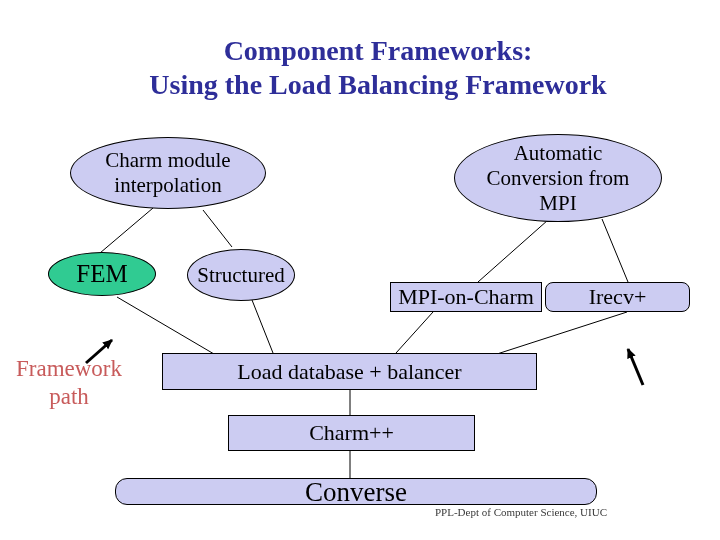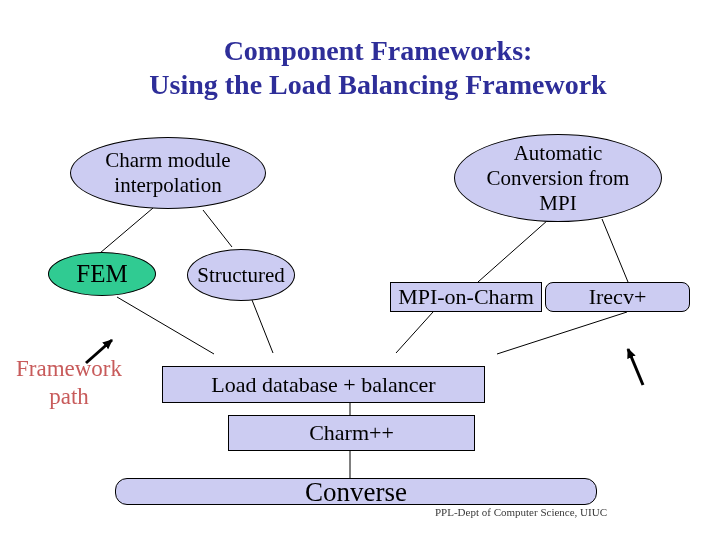--- a/index.html
+++ b/index.html
@@ -83,21 +83,21 @@
   </div>
 
   <div class="node t22" style="left:390px; top:282px; width:152px; height:30px;">
     <span>MPI-on-Charm</span>
   </div>
 
   <div class="node t22" style="left:545px; top:282px; width:145px; height:30px;border-radius:8px;">
     <span>Irecv+</span>
   </div>
 
-  <div class="node t22" style="left:162px; top:366px; width:323px; height:37px;">
+  <div class="node t22" style="left:162px; top:353px; width:375px; height:37px;">
     <span>Load database + balancer</span>
   </div>
 
   <div class="node t22" style="left:228px; top:415px; width:247px; height:36px;">
     <span>Charm++</span>
   </div>
 
   <div class="node t20" style="left:115px; top:478px; width:482px; height:27px;">
     <span>Converse</span>
   </div>

